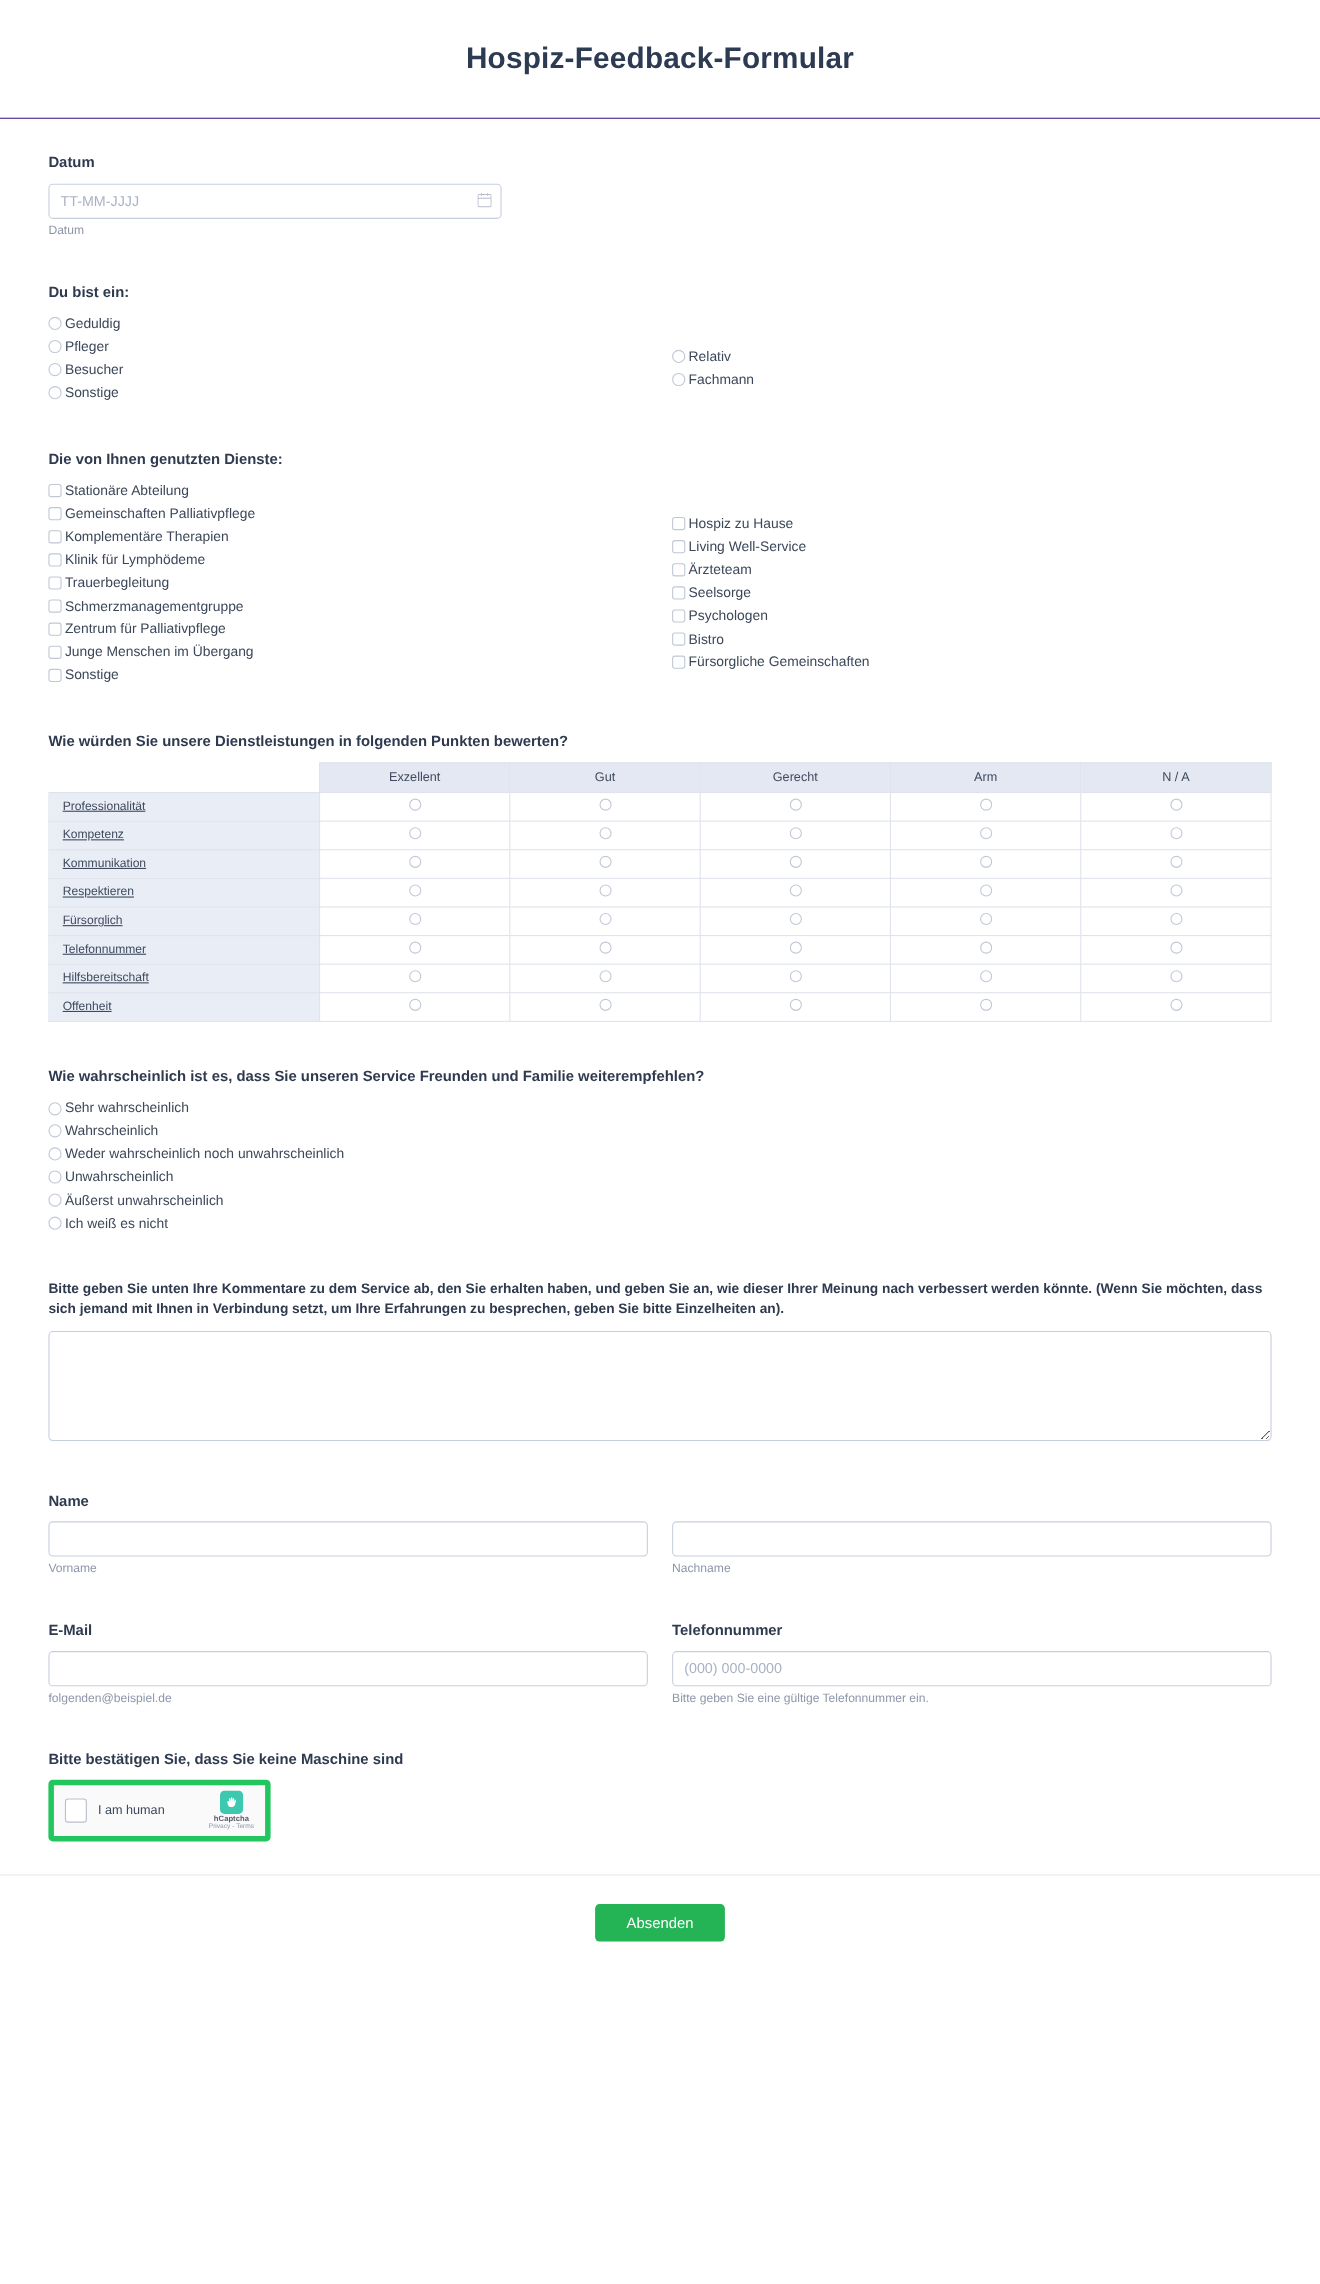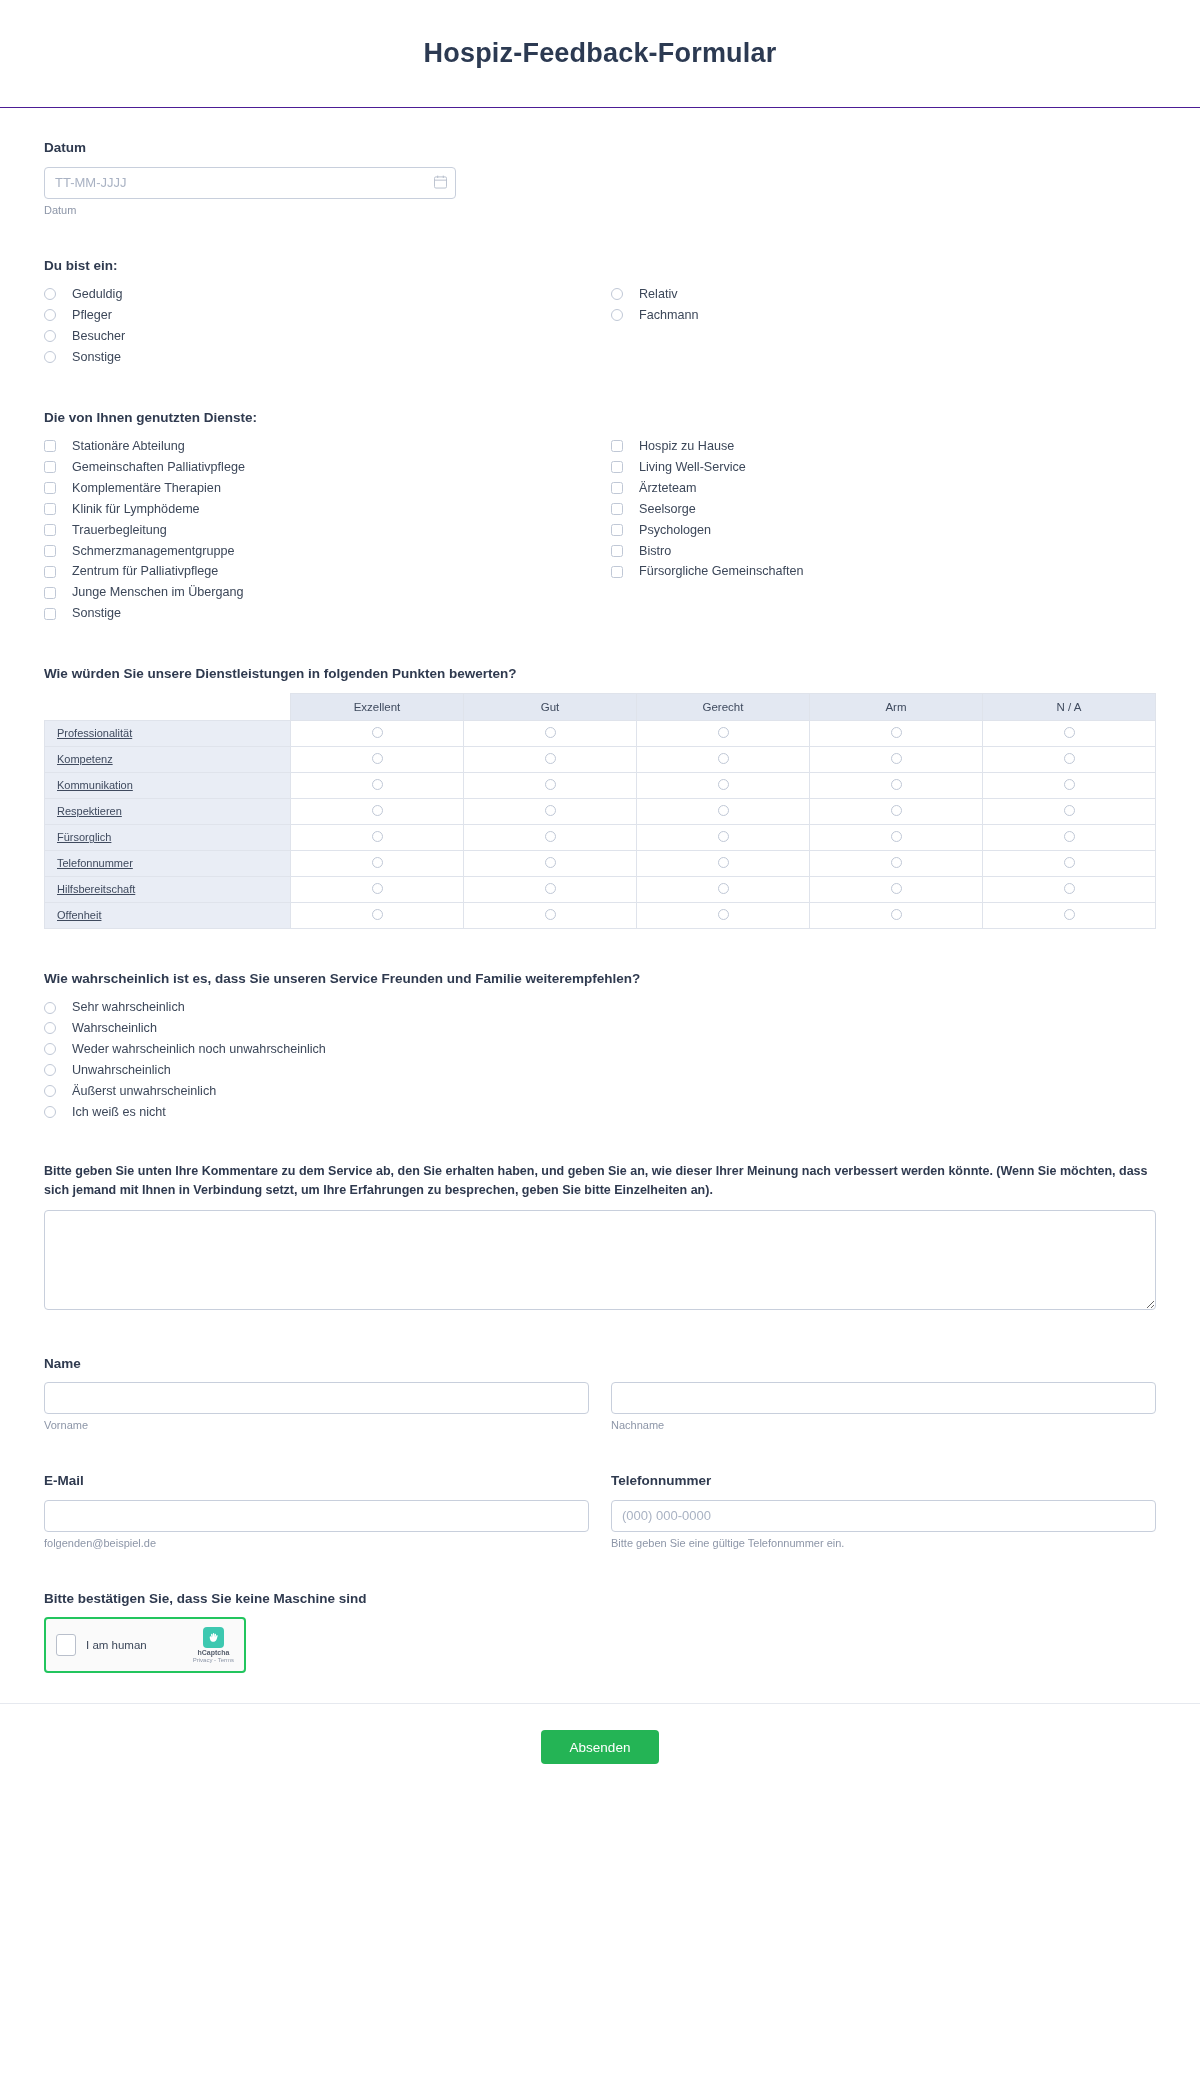--- a/index.html
+++ b/index.html
@@ -82,26 +82,26 @@
     height: 14px;
     pointer-events: none;
   }
 
   
   .two-col {
     display: flex;
     gap: 0;
   }
   .two-col > .col { width: 50%; }
-  .col-right { padding-left: 11px; }
+  .col-right { padding-left: 11px; margin-top: 30px; }
 
   .opt {
     display: flex;
     align-items: center;
-    gap: 16px;
+    gap: 3px;
     height: 20.4px;
     margin-bottom: 0.5px;
   }
   .opt-label {
     font-size: 12.6px;
     color: #3c4759;
     line-height: 1;
   }
   .radio-mark {
     width: 12px;
@@ -190,21 +190,21 @@
   }
 
   
   .pair-row { display: flex; gap: 22px; }
   .pair-row > div { flex: 1; }
 
   
   .captcha {
     width: 202px;
     height: 56px;
-    border: 2px solid #22c55e;
+    border: 5px solid #22c55e;
     border-radius: 4px;
     background: #fafafa;
     display: flex;
     align-items: center;
     padding: 0 10px;
     gap: 10px;
   }
   .captcha-check {
     width: 20px;
     height: 22px;

